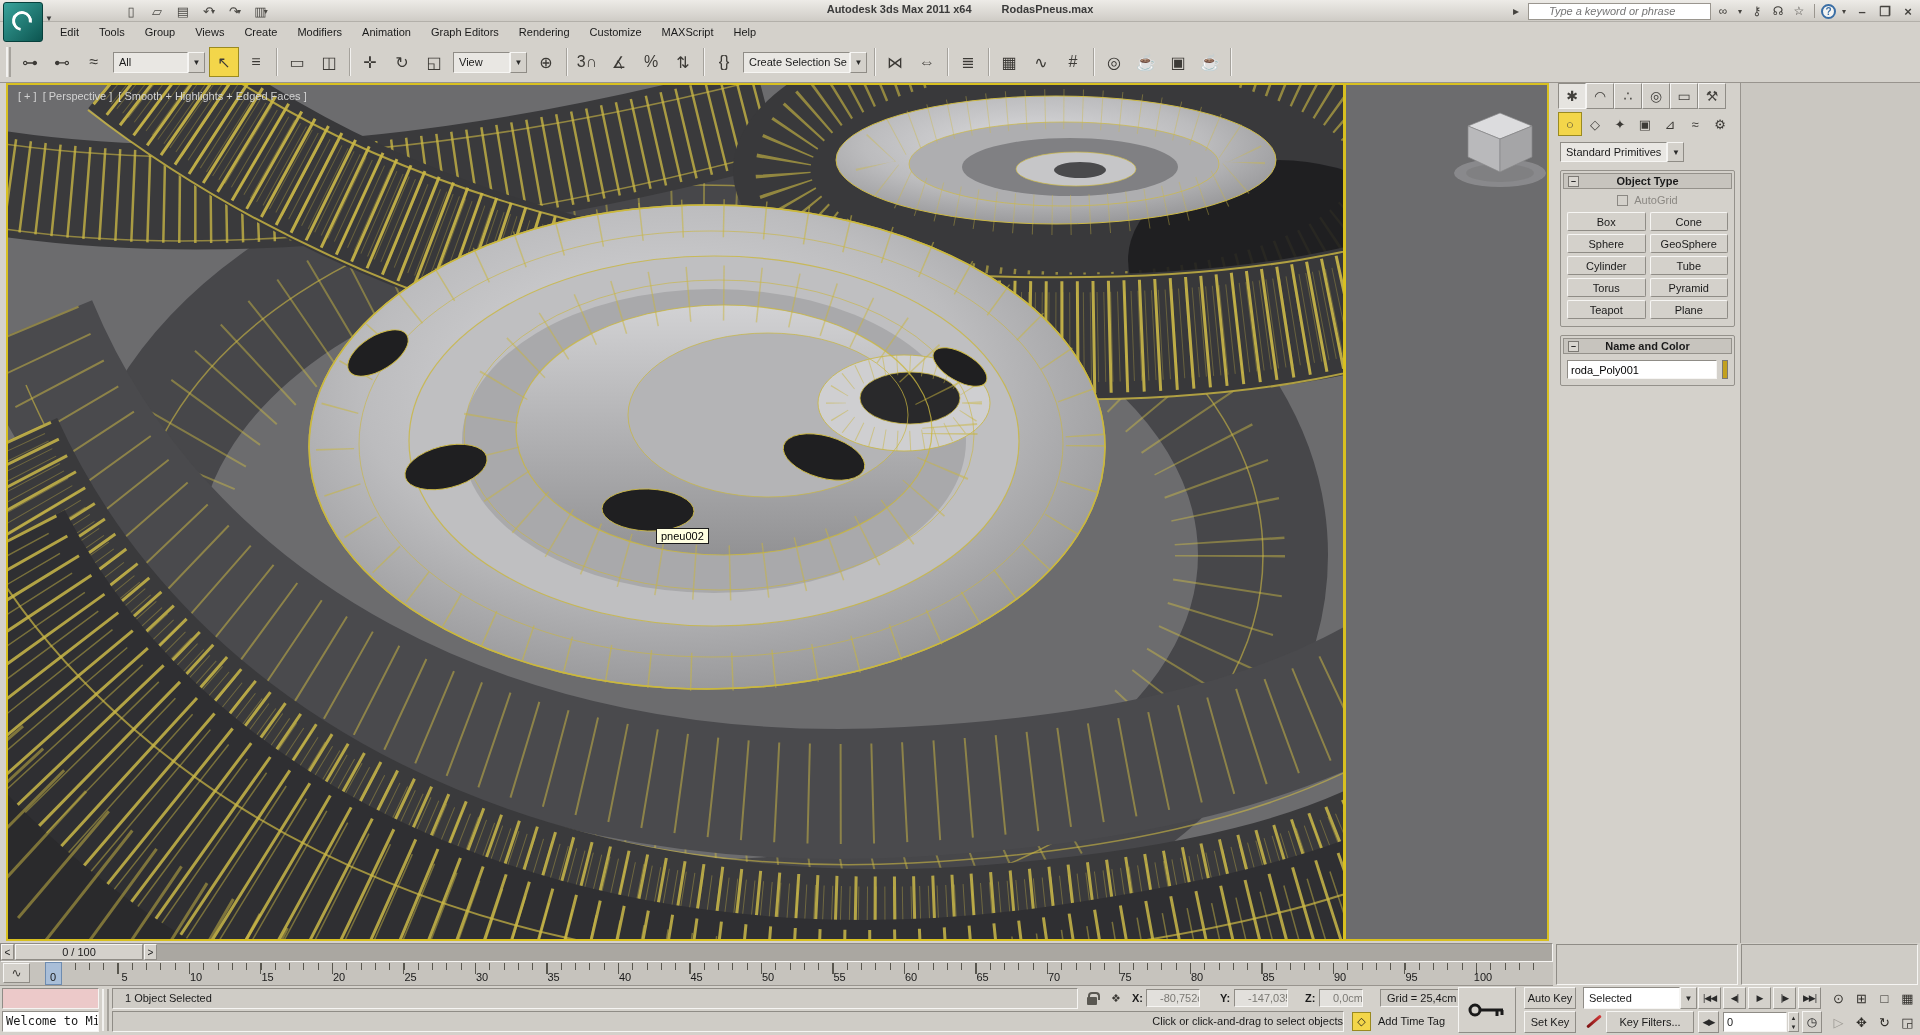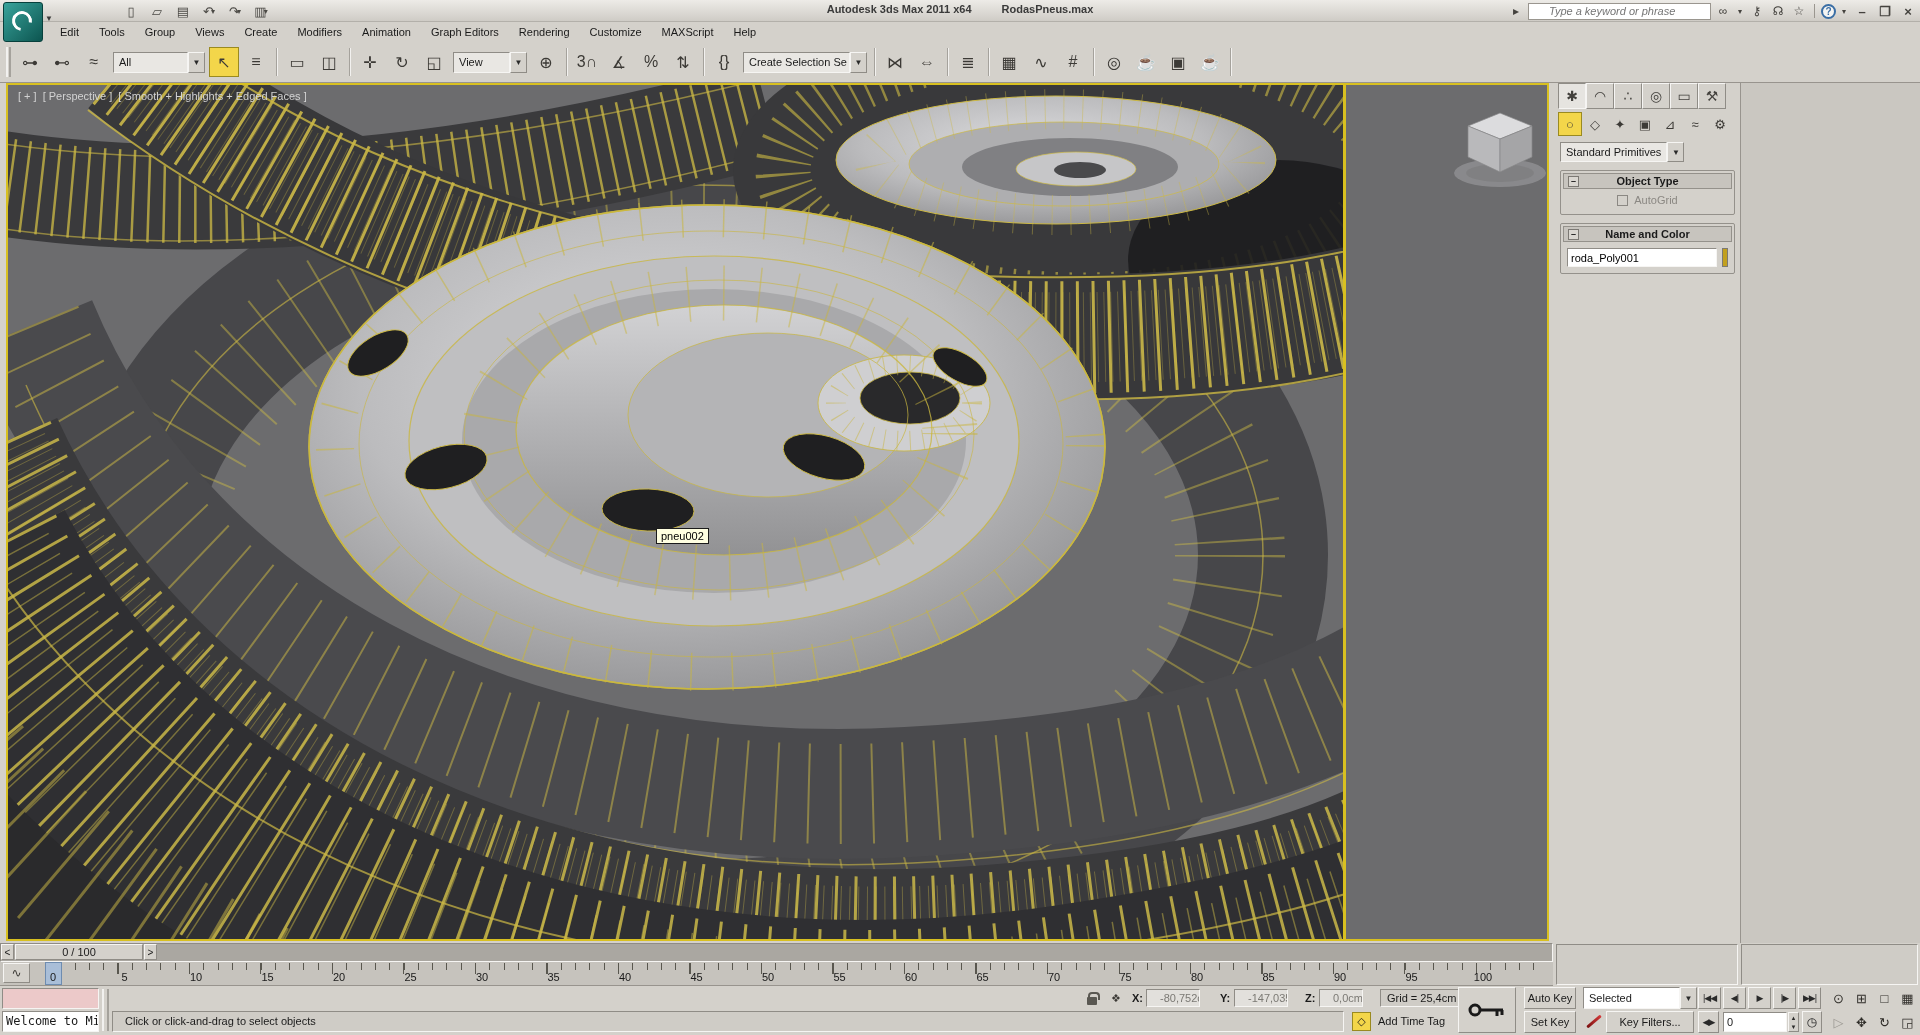--- a/index.html
+++ b/index.html
@@ -116,21 +116,21 @@
   #statusbar { position:absolute; left:0; top:986px; width:1920px; height:49px; background:#d4d1cb; }
   #mini-listener-pink { position:absolute; left:2px; top:2px; width:97px; height:21px; background:#ecc9c9; }
   #mini-listener-white { position:absolute; left:2px; top:25px; width:97px; height:21px; background:#fff;
     font-family:"DejaVu Sans Mono",monospace; font-size:12px; line-height:19px; padding-left:3px;
     white-space:nowrap; overflow:hidden; }
   #listener-grip { position:absolute; left:102px; top:3px; width:7px; height:42px;
     border-left:2px solid #f2f1ef; border-right:2px solid #a5a29c; }
   #status-box { position:absolute; left:112px; top:2px; width:966px; height:21px; background:#cfccc6;
     line-height:19px; padding-left:12px; }
   #prompt-box { position:absolute; left:112px; top:25px; width:1232px; height:21px; background:#cfccc6;
-    line-height:19px; padding-left:12px; }
+    line-height:19px; padding-left:12px;text-align:right; }
   .sb-mini-btn { position:absolute; width:20px; height:19px; display:flex; align-items:center; justify-content:center;
     font-size:11px; color:#3c3a36; }
   .coord-label { position:absolute; top:6px; font-weight:bold; }
   .coord-field { position:absolute; top:3px; height:18px; background:#e2e0dc; border:1px solid;
     border-color:#8f8c86 #f6f5f3 #f6f5f3 #8f8c86; color:#7b7974; padding:0 13px; line-height:16px;
     white-space:nowrap; overflow:hidden; }
   #grid-box { position:absolute; left:1380px; top:3px; width:80px; height:18px; background:#cfccc6;
     line-height:16px; padding-left:6px; }
   #timetag-icon { position:absolute; left:1352px; top:26px; width:19px; height:19px; background:#f3d64a;
     border:1px solid #9a8a20; display:flex; align-items:center; justify-content:center; font-size:11px; }
@@ -388,20 +388,32 @@
   </div>
   <div class="rollout">
     <div class="rollout-head">
       <span class="rollout-minus">–</span>
       <span class="rollout-title">Object Type</span>
     </div>
     <div id="autogrid-row">
       <span id="autogrid-check"></span>
       <span>AutoGrid</span>
     </div>
+    <div id="obj-btn-grid">
+        <span class="panel-btn">Box</span>
+        <span class="panel-btn">Cone</span>
+        <span class="panel-btn">Sphere</span>
+        <span class="panel-btn">GeoSphere</span>
+        <span class="panel-btn">Cylinder</span>
+        <span class="panel-btn">Tube</span>
+        <span class="panel-btn">Torus</span>
+        <span class="panel-btn">Pyramid</span>
+        <span class="panel-btn">Teapot</span>
+        <span class="panel-btn">Plane</span>
+      </div>
   </div>
   <div class="rollout">
     <div class="rollout-head">
       <span class="rollout-minus">–</span>
       <span class="rollout-title">Name and Color</span>
     </div>
     <div id="namecolor-row">
       <input id="obj-name-field" value="roda_Poly001" style="">
       <span id="obj-color-swatch" style="background: rgb(194, 160, 30);"></span>
     </div>
@@ -443,20 +455,21 @@
     </div>
 </div>
 <div id="mini-curve-btn" class="raised">∿</div>
 <div id="tl-right-box1" class="sunken"></div>
 <div id="tl-right-box2" class="sunken"></div>
 
 <div id="statusbar">
   <div id="mini-listener-pink" class="sunken"></div>
   <div id="mini-listener-white" class="sunken">Welcome to Mi</div>
   <div id="listener-grip"></div>
+  <div id="status-box" class="sunken">1 Object Selected</div>
   <div id="prompt-box" class="sunken">Click or click-and-drag to select objects</div>
 
   <span class="sb-mini-btn" style="left:1082px;top:3px">
       <span class="mini-lock"></span>
     </span>
   <span class="sb-mini-btn" style="left:1106px;top:3px">❖</span>
 
   <span class="coord-label" style="left:1132px">X:</span>
   <span class="coord-field" style="left:1146px;width:54px">-80,752cm</span>
   <span class="coord-label" style="left:1220px">Y:</span>

